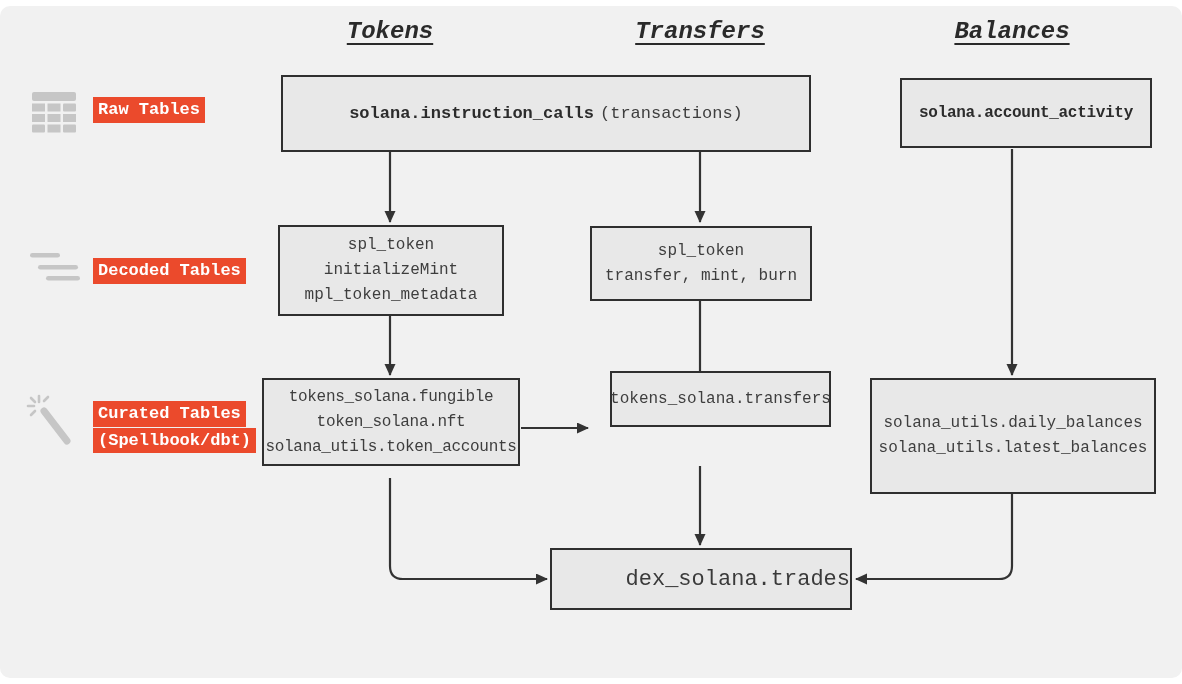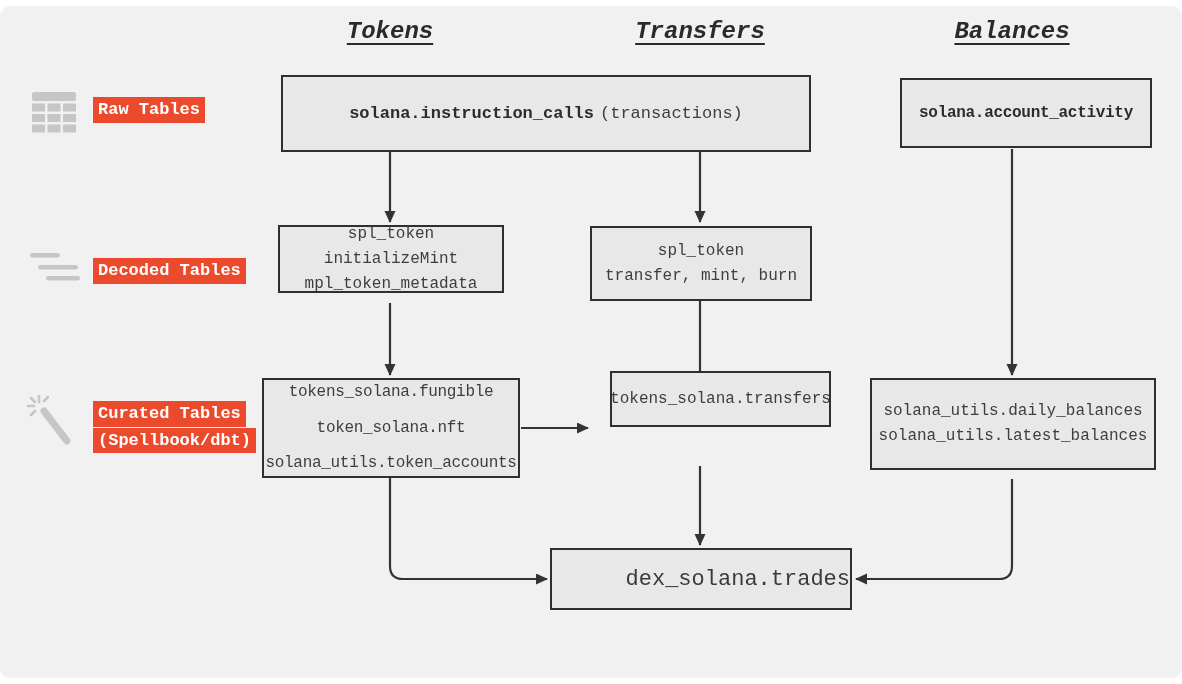--- a/index.html
+++ b/index.html
@@ -113,41 +113,41 @@
 
   <div class="node single-row" style="left:281px;top:75px;width:530px;height:77px;font-size:17px;">
     <span class="bold">solana.instruction_calls</span>
     <span class="note">(transactions)</span>
   </div>
 
   <div class="node tight" style="left:900px;top:78px;width:252px;height:70px;">
     <span class="bold">solana.account_activity</span>
   </div>
 
-  <div class="node" style="left:278px;top:225px;width:226px;height:68px;">
+  <div class="node" style="left:278px;top:225px;width:226px;height:91px;">
     <span>spl_token initializeMint</span>
     <span>mpl_token_metadata</span>
   </div>
 
   <div class="node" style="left:590px;top:226px;width:222px;height:75px;">
     <span>spl_token</span>
     <span>transfer, mint, burn</span>
   </div>
 
-  <div class="node tight" style="left:262px;top:378px;width:258px;height:100px;justify-content:space-between;">
+  <div class="node tight" style="left:262px;top:378px;width:258px;height:88px;">
     <span>tokens_solana.fungible</span>
     <span>token_solana.nft</span>
     <span>solana_utils.token_accounts</span>
   </div>
 
   <div class="node" style="left:591px;top:371px;width:221px;height:56px;margin-left:19px;">
     <span>tokens_solana.transfers</span>
   </div>
 
-  <div class="node" style="left:870px;top:378px;width:286px;height:92px;">
+  <div class="node" style="left:870px;top:378px;width:286px;height:116px;">
     <span>solana_utils.daily_balances</span>
     <span>solana_utils.latest_balances</span>
   </div>
 
   <div class="node dex" style="left:550px;top:548px;width:302px;height:62px;">
     <span>dex_solana.trades</span>
   </div>
 </div>
 
 </body></html>

